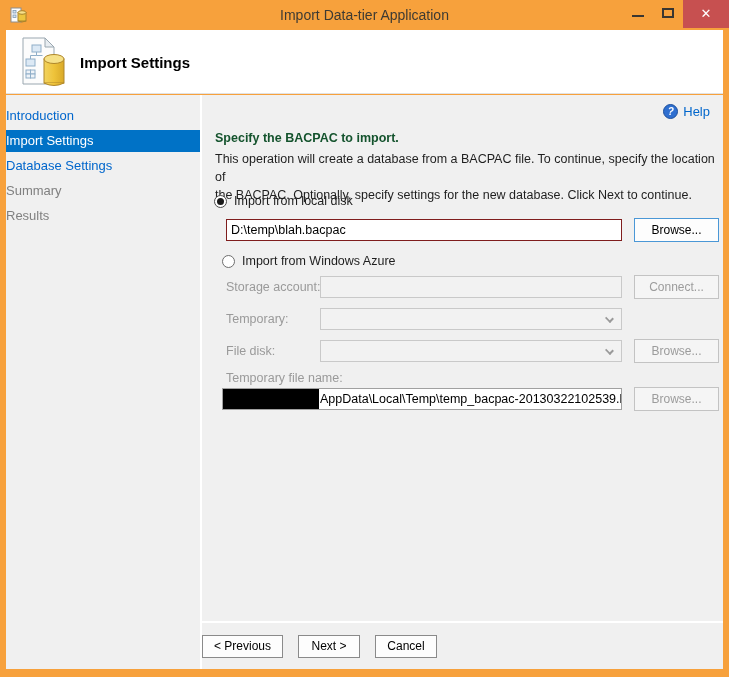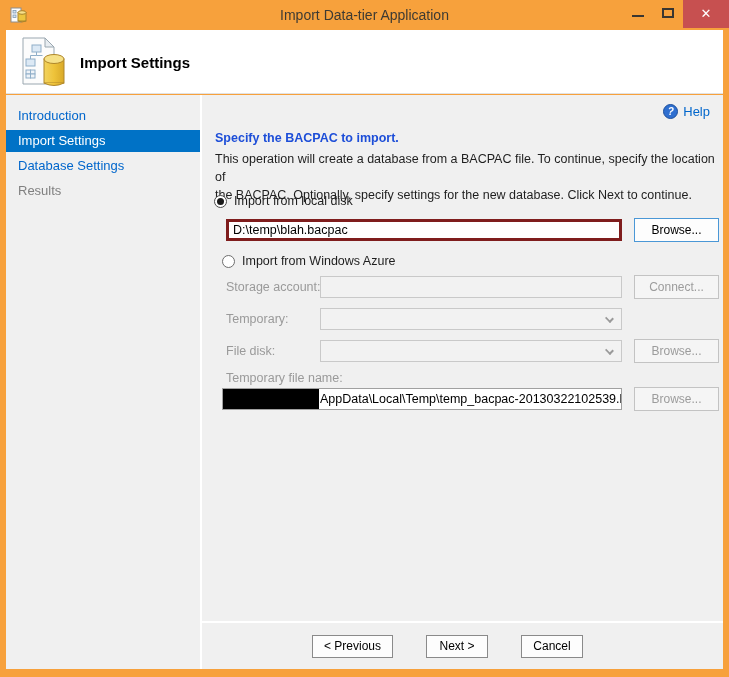--- a/index.html
+++ b/index.html
@@ -45,21 +45,21 @@
   }
 
   
   .bodyarea {
     position: absolute; top: 95px; left: 6px; right: 6px; bottom: 8px;
     background: #f0f0f0; display: flex;
   }
   .sidebar { width: 194px; padding-top: 7px; }
   .side-item {
     height: 22px; line-height: 22px; margin: 3px 0;
-    padding-left: 12px; font-size: 13px; cursor: pointer;
+    padding-left: 0; font-size: 13px; cursor: pointer;
     white-space: nowrap;
   }
   .side-item.link { color: #0066cc; }
   .side-item.selected { background: #0072c6; color: #ffffff; }
   .side-item.disabled { color: #808080; cursor: default; }
 
   .vdivider { width: 2px; background: #ffffff; }
 
   .content { position: relative; flex: 1; background: #f0f0f0; }
 
@@ -68,36 +68,36 @@
     display: flex; align-items: center; gap: 5px;
     color: #0066cc; font-size: 13px; cursor: pointer;
   }
   .help-icon {
     width: 15px; height: 15px; border-radius: 50%;
     background: #2f6fd0; border: 1px solid #1d4f9c;
     color: #fff; font-size: 10px; font-weight: bold;
     text-align: center; line-height: 14px; font-style: italic;
   }
 
-  .heading { position: absolute; top: 36px; left: 13px; font-size: 12.5px; font-weight: bold; color: #1d4ed8; }
+  .heading { position: absolute; top: 36px; left: 13px; font-size: 12.5px; font-weight: bold; color: #14532d; }
   .desc { position: absolute; top: 55px; left: 13px; font-size: 12.5px; color: #1e1e1e; line-height: 18px; width: 500px; }
 
   .radio-row { position: absolute; display: flex; align-items: center; gap: 7px; font-size: 12.5px; color: #1e1e1e; }
   .radio {
     width: 13px; height: 13px; border-radius: 50%;
     border: 1px solid #4a4a4a; background: #fff; position: relative; flex: none;
   }
   .radio.checked::after {
     content: ""; position: absolute; left: 2px; top: 2px;
     width: 7px; height: 7px; border-radius: 50%; background: #1a1a1a;
   }
   .radio.unchecked { border-color: #6e6e6e; }
 
   .txt {
-    position: absolute; height: 22px; border: 3px solid #7f1d1d;
+    position: absolute; height: 22px; border: 1px solid #7f1d1d;
     background: #ffffff; font-family: "Liberation Sans", sans-serif;
     font-size: 12.5px; color: #000; padding: 0 4px;
   }
 
   .btn {
     position: absolute; height: 24px; font-size: 12px; color: #000;
     background: #fdfdfd; border: 1px solid #8a8a8a; text-align: center;
     font-family: "Liberation Sans", sans-serif; cursor: pointer;
   }
   .btn.default { border: 1px solid #4a97d6; }
@@ -118,22 +118,22 @@
   .temp-field {
     position: absolute; height: 22px; background: #ffffff; border: 1px solid #a0a0a0;
     font-size: 12.5px; color: #000; line-height: 20px; overflow: hidden; white-space: nowrap;
   }
   .redact { position: absolute; left: -1px; top: -1px; width: 97px; height: 22px; background: #000; }
   .temp-text { position: absolute; left: 97px; top: 0; }
 
   .hdivider { position: absolute; left: 0; right: 0; top: 526px; height: 2px; background: #ffffff; }
   .footer {
     position: absolute; left: 0; right: 0; top: 528px; bottom: 0;
-    display: flex; justify-content: center; align-items: center;
-    gap: 33px; padding-right: 30px;
+    display: flex; justify-content: flex-start; align-items: center;
+    gap: 15px; padding-right: 30px;
   }
   .footer .fbtn {
     position: static; height: 23px; min-width: 62px; padding: 0 11px;
     background: #fdfdfd; border: 1px solid #8a8a8a; font-size: 12px; cursor: pointer;
     font-family: "Liberation Sans", sans-serif;
   }
 </style>
 </head>
 <body>
 
@@ -184,20 +184,21 @@
     </svg>
     <h1>Import Settings</h1>
   </div>
 
   <div class="bodyarea">
 
     <div class="sidebar">
       <div class="side-item link">Introduction</div>
       <div class="side-item selected">Import Settings</div>
       <div class="side-item link">Database Settings</div>
+      <div class="side-item disabled">Summary</div>
       <div class="side-item disabled">Results</div>
     </div>
 
     <div class="vdivider"></div>
 
     <div class="content">
 
       <div class="help-link">
         <span class="help-icon">?</span>
         <span>Help</span>

